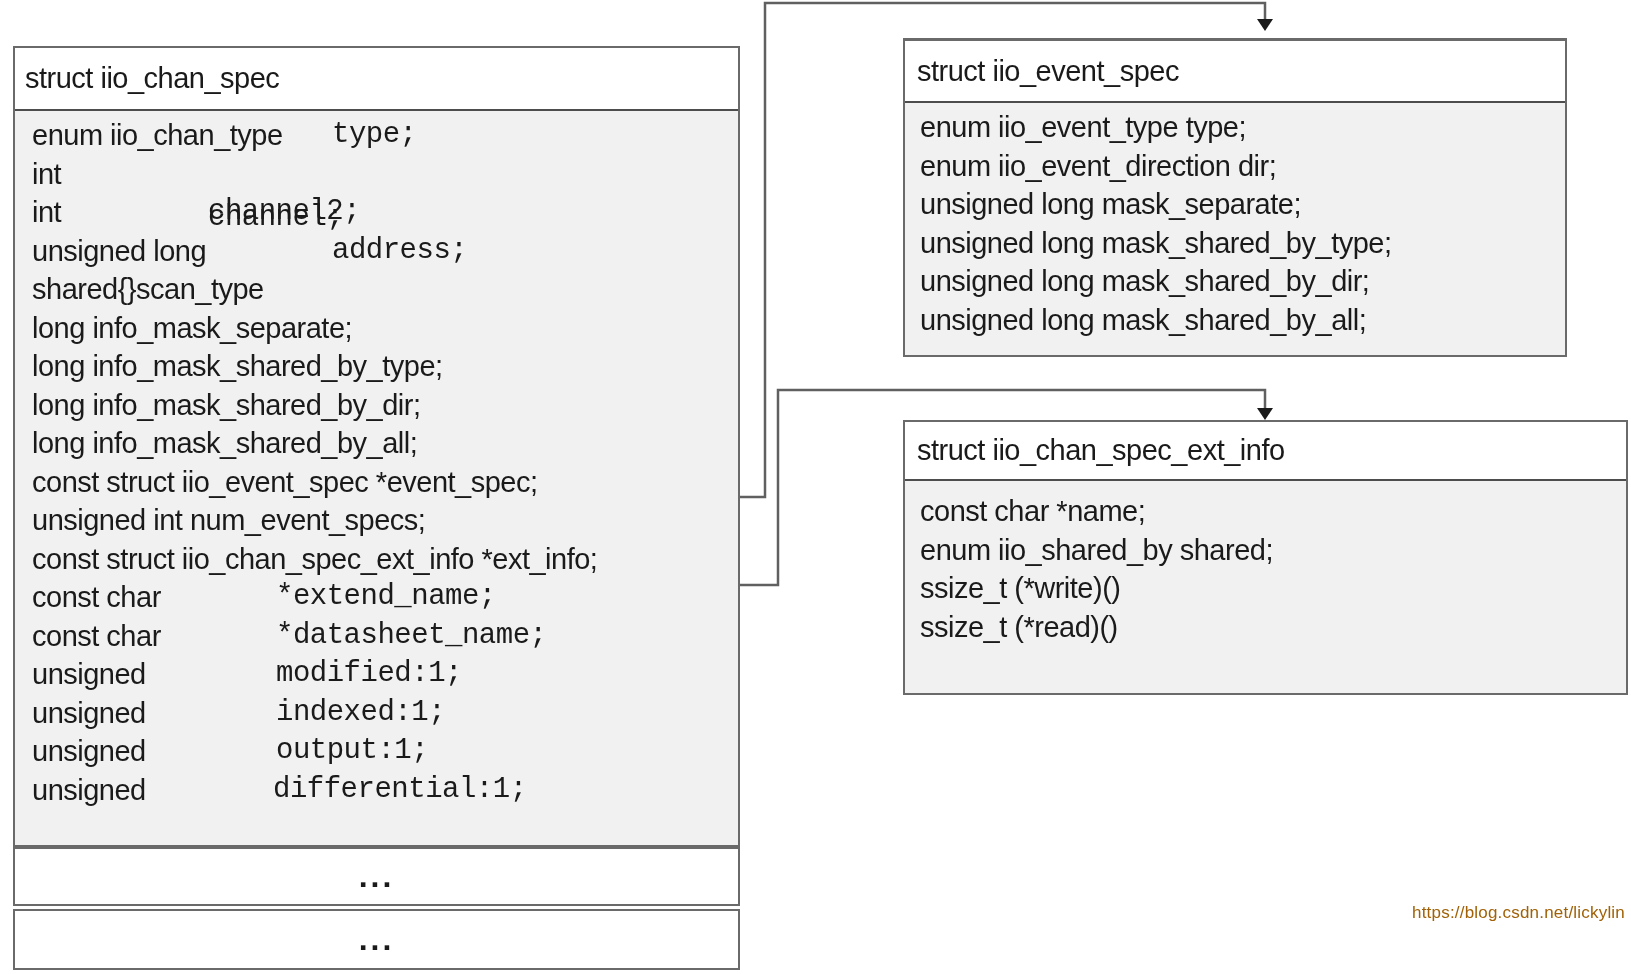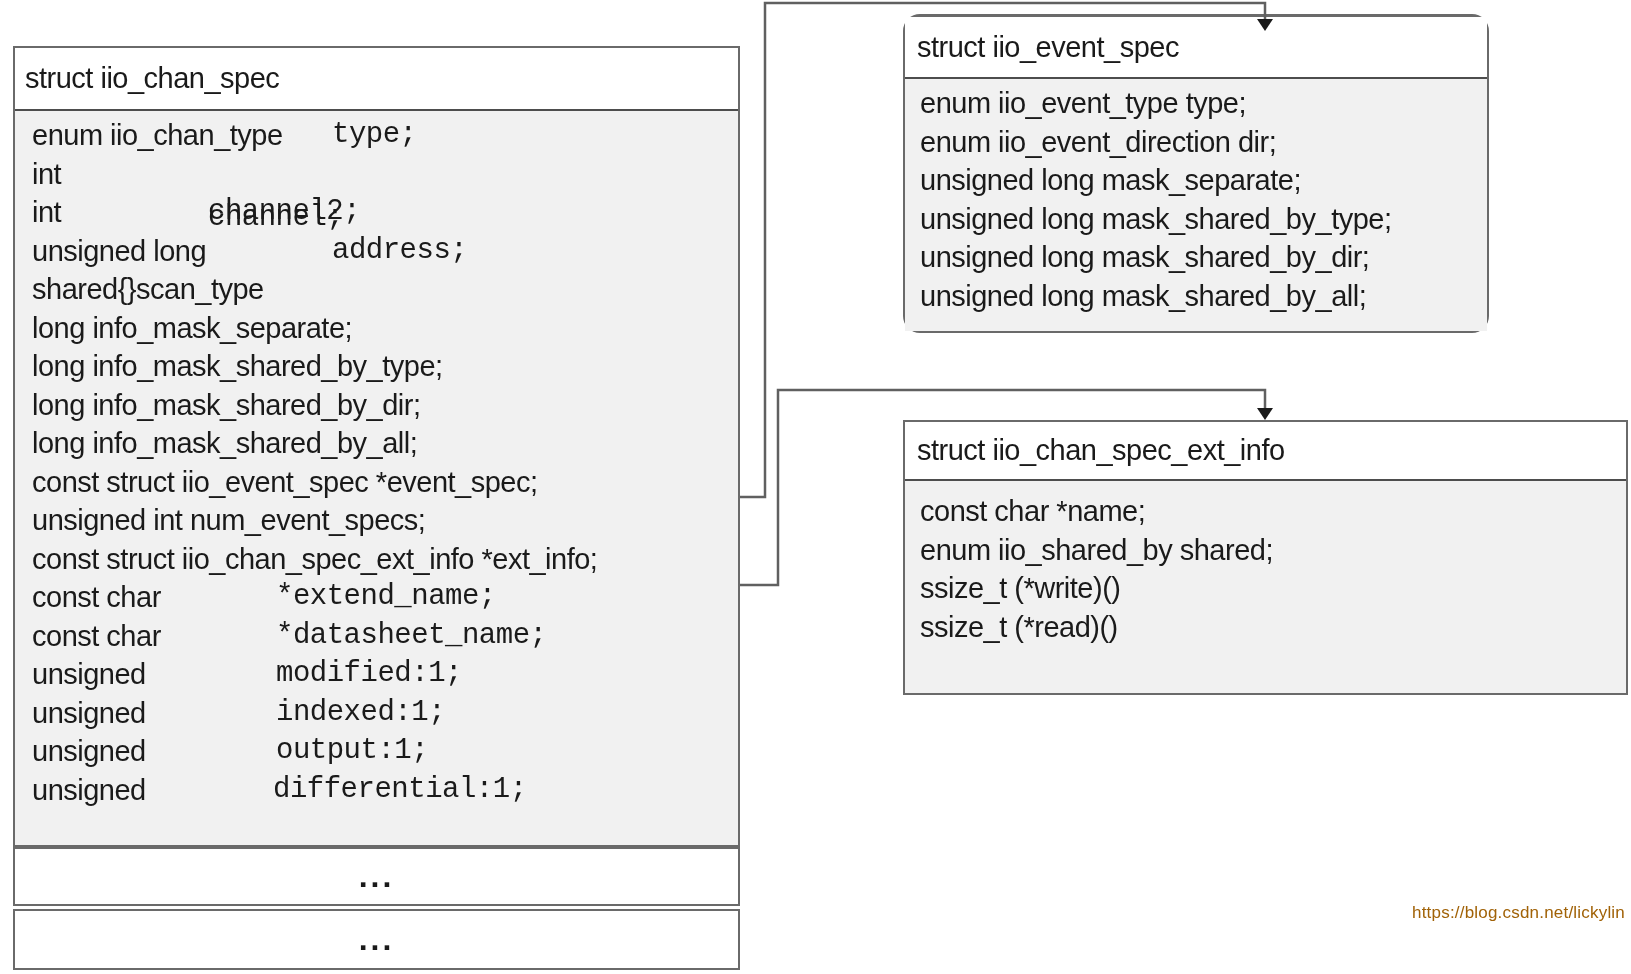--- a/index.html
+++ b/index.html
@@ -41,21 +41,21 @@
   .dots-row{
     position:absolute;left:13px;width:727px;
     border:2px solid #6a6a6a;box-sizing:border-box;background:#ffffff;
     display:flex;align-items:center;justify-content:center;
     font-size:32px;font-weight:bold;letter-spacing:3px;z-index:2;
   }
   .dots1{top:847px;height:59px;}
   .dots2{top:909px;height:61px;}
 
   
-  .box-event-spec{left:903px;top:14px;width:586px;height:319px;border-top-width:3px;border-radius:17px;}
+  .box-event-spec{left:903px;top:38px;width:664px;height:319px;border-top-width:3px;}
   .box-event-spec .box-title{height:62px;padding-left:12px;}
   .box-event-spec .box-fields{height:252px;padding-top:5px;}
   .box-event-spec .frow{padding-left:15px;}
 
   .box-ext-info{left:903px;top:420px;width:725px;height:275px;}
   .box-ext-info .box-title{height:59px;padding-left:12px;}
   .box-ext-info .box-fields{height:212px;padding-top:11px;}
   .box-ext-info .frow{padding-left:15px;}
 
   .watermark{

